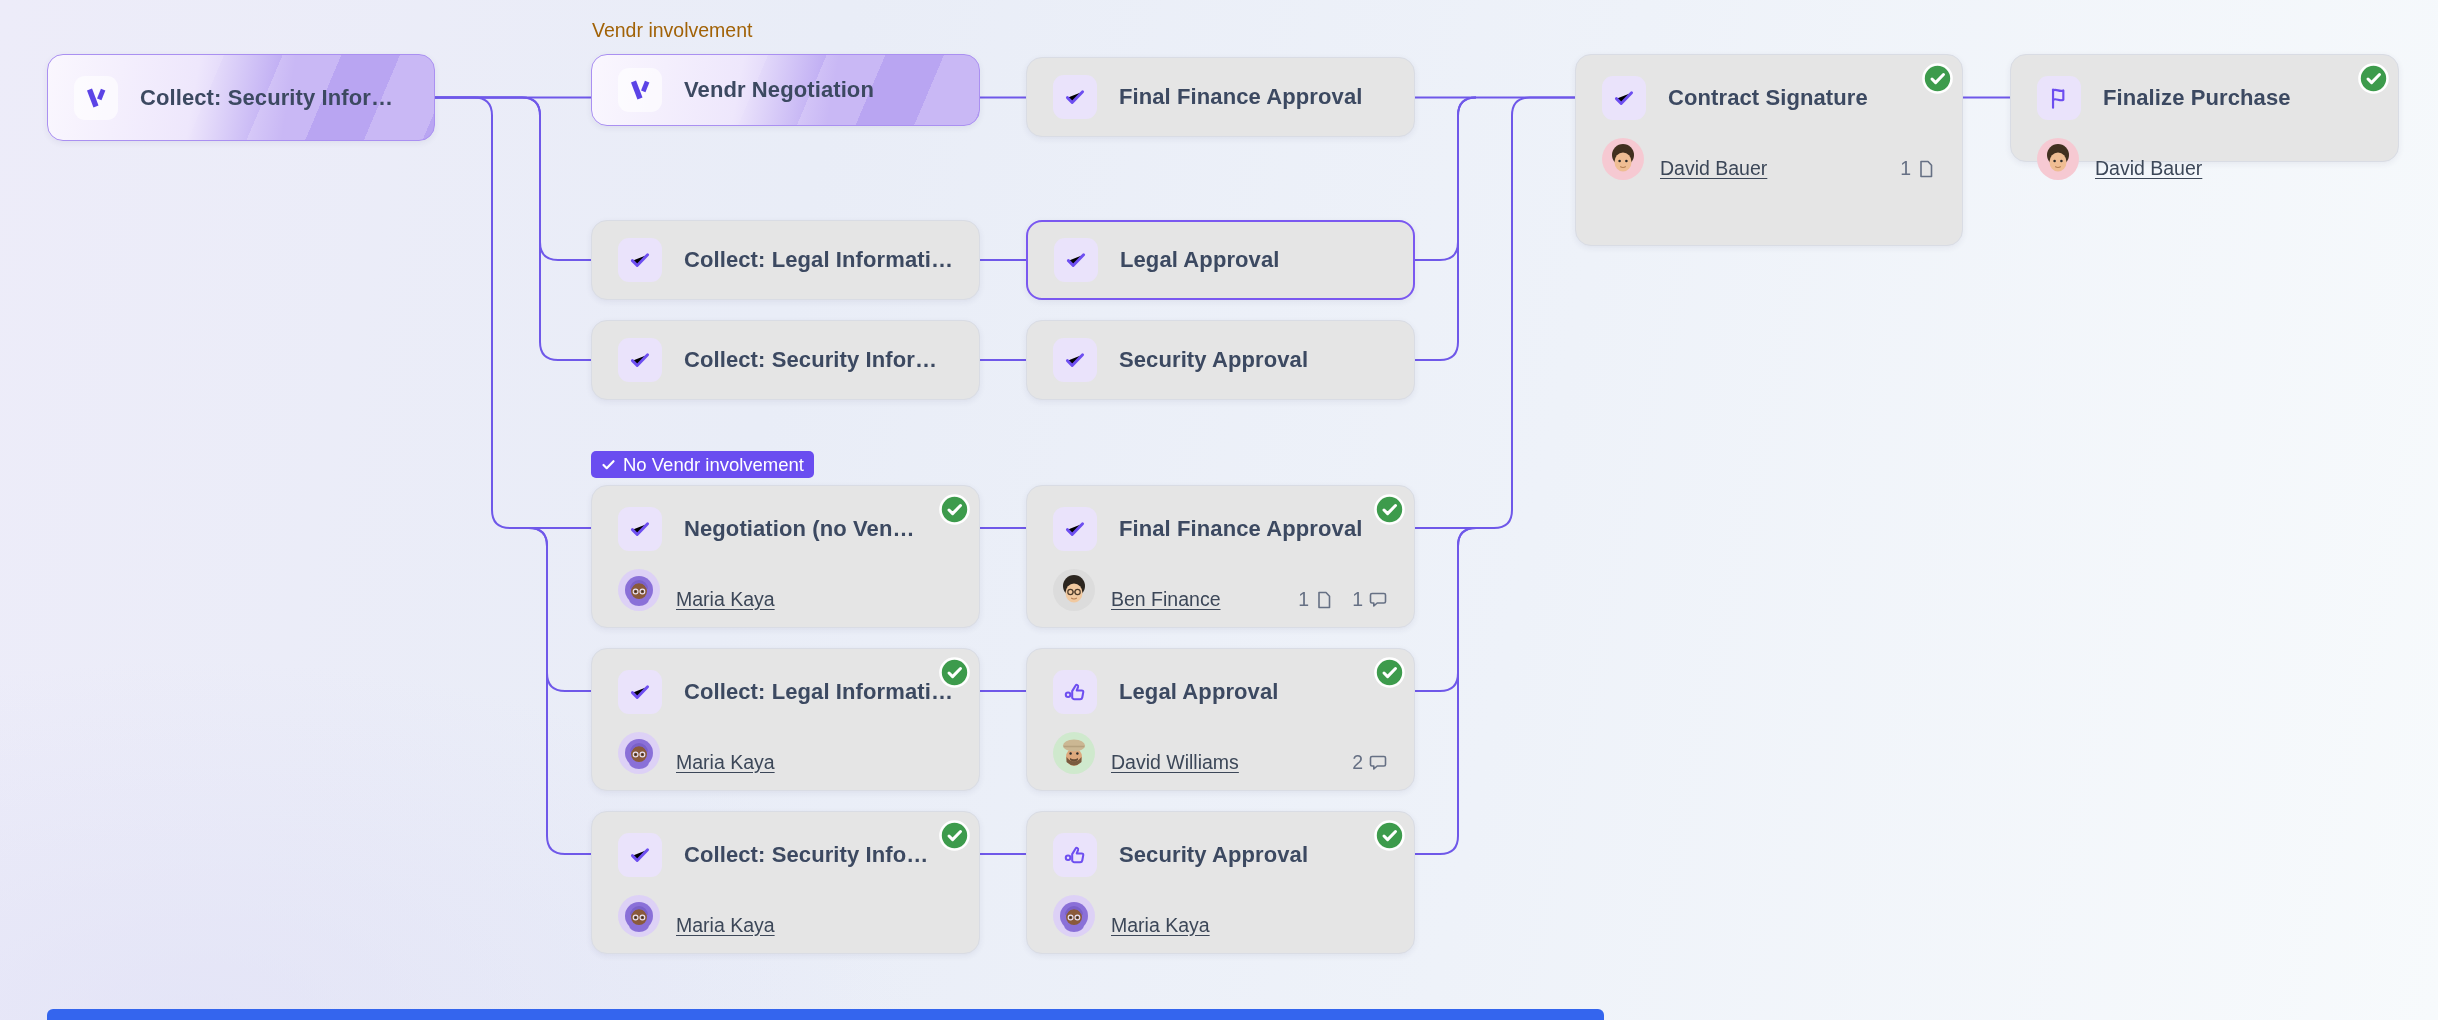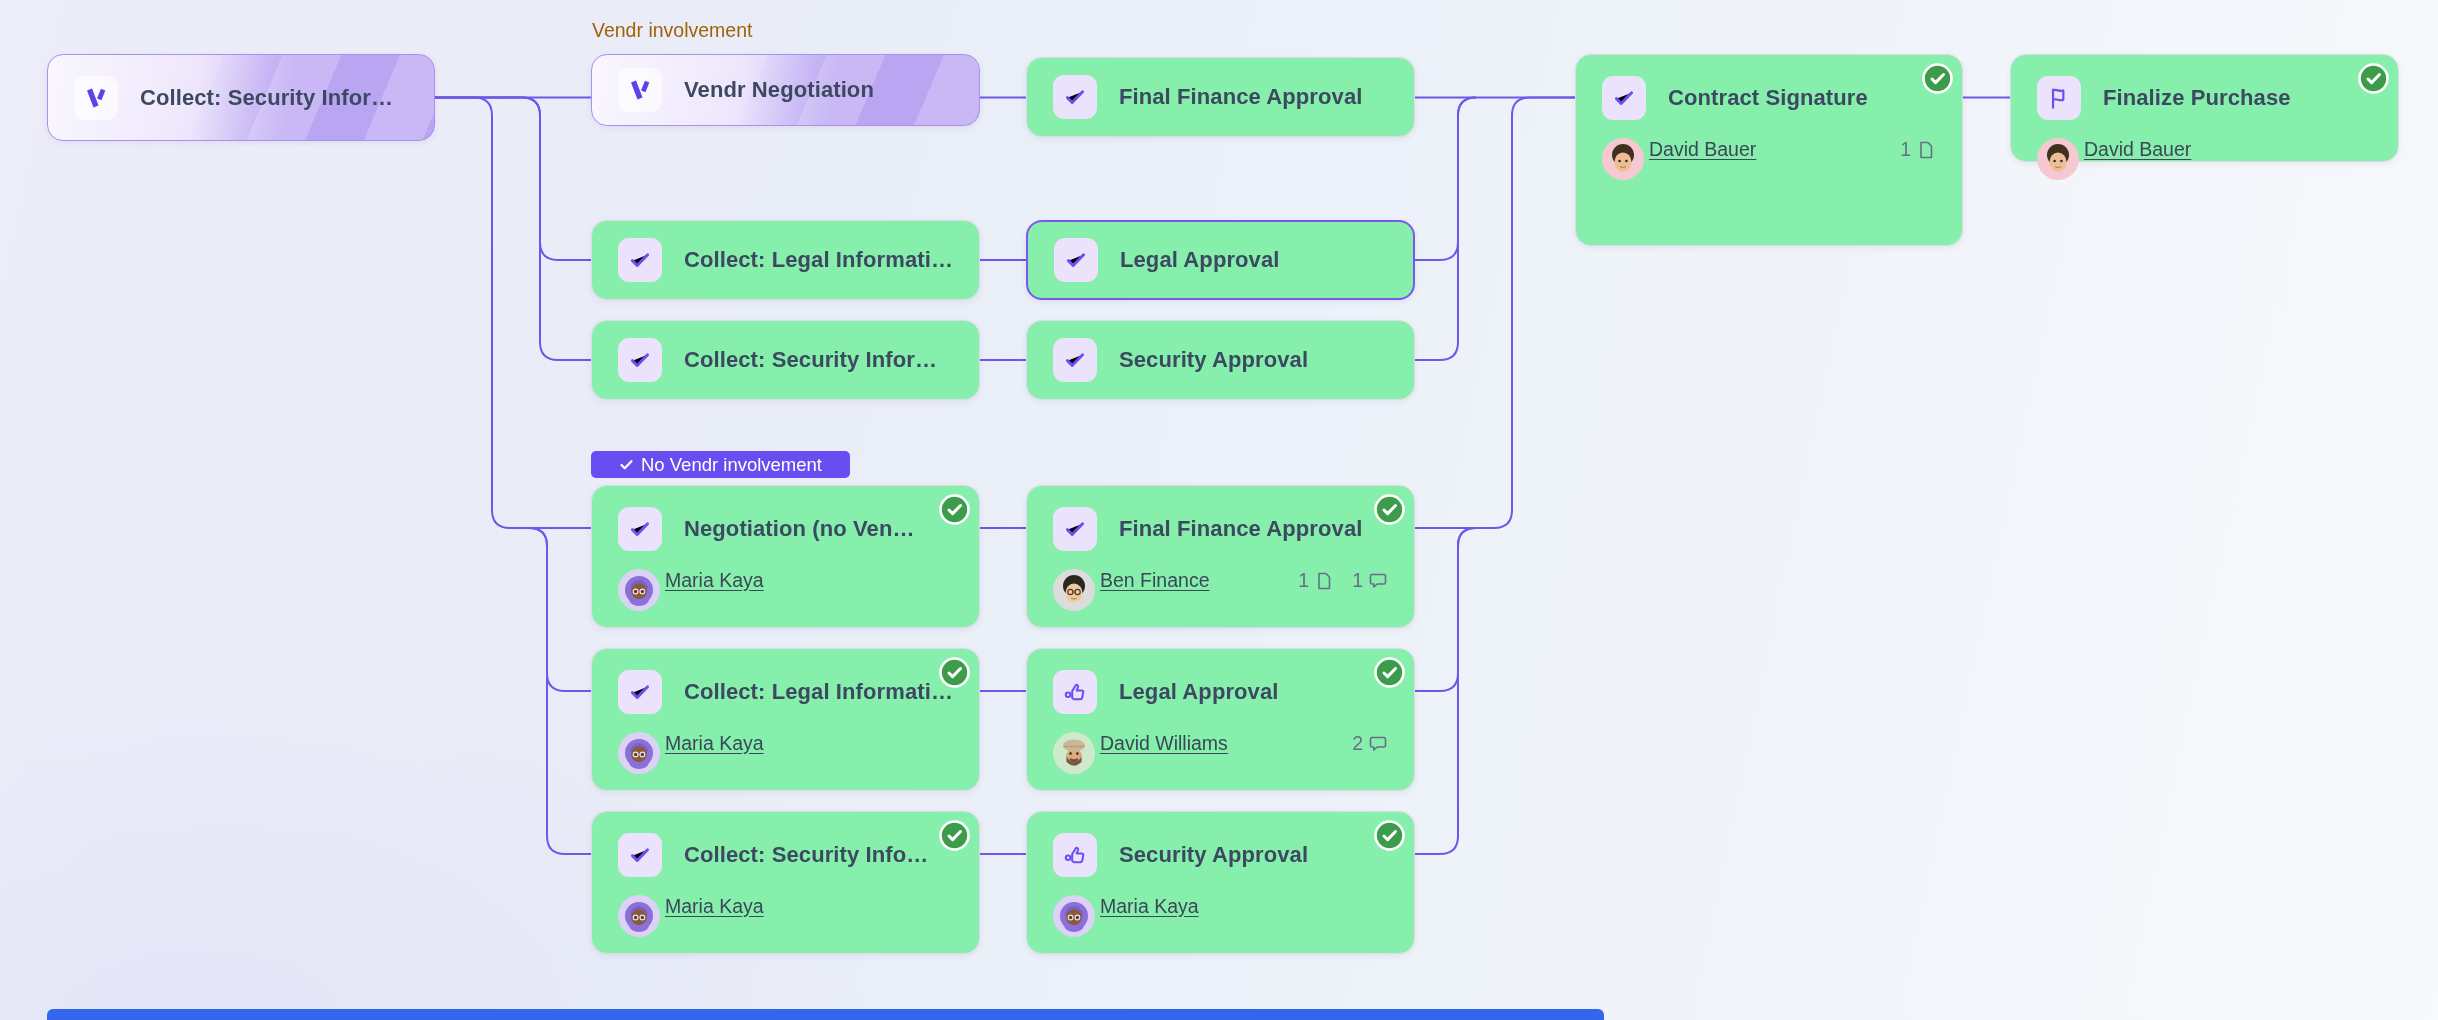--- a/index.html
+++ b/index.html
@@ -6,43 +6,43 @@
   body{
     width:2438px;height:1020px;overflow:hidden;position:relative;
     font-family:"Liberation Sans",sans-serif;
     background:
       radial-gradient(1200px 600px at 8% 100%, rgba(222,222,246,.55), rgba(222,222,246,0) 60%),
       linear-gradient(102deg,#edecf9 0%,#e9edf7 32%,#eef2f9 62%,#f7fafc 100%);
   }
   .canvas{position:absolute;inset:0}
   svg.edges{position:absolute;left:0;top:0;pointer-events:none}
   .glabel{position:absolute;left:592px;top:19px;font-size:19.5px;color:#a16207}
-  .node{position:absolute;box-sizing:border-box;border-radius:16px;background:#86efac;
+  .node{position:absolute;box-sizing:border-box;border-radius:16px;background:#e5e5e5;
         border:1px solid #d9dce4;box-shadow:0 2px 6px rgba(45,45,90,.07);padding:0 26px;cursor:pointer}
   .node.grad{
     background:
       linear-gradient(100deg,#faf7fe 0%,#eee7fc 38%,rgba(250,247,254,0) 62%),
       repeating-linear-gradient(113deg,#c9b8f5 0 54px,#b9a5f2 54px 108px);
     border:1.5px solid #aa90f1;}
   .node.selected{border:2px solid #7a58f0}
   .trow{display:flex;align-items:center;gap:22px}
   .short .trow{height:100%}
   .tall .trow{margin-top:21px;height:44px}
-  .arow{display:flex;align-items:flex-start;gap:5px;margin-top:18px}
+  .arow{display:flex;align-items:flex-end;gap:16px;margin-top:18px}
   .icon-sq{flex:0 0 44px;width:44px;height:44px;border-radius:11px;background:#eae3fb;
            display:flex;align-items:center;justify-content:center}
   .grad .icon-sq{background:rgba(255,255,255,.62)}
   .title{font-size:22px;font-weight:700;color:#3c4961;white-space:nowrap;overflow:hidden;text-overflow:ellipsis;letter-spacing:.1px}
   .avatar{width:42px;height:42px;flex:0 0 42px;border-radius:50%;overflow:hidden}
   .name{font-size:19.5px;color:#3c4758;text-decoration:underline;text-underline-offset:3px;cursor:pointer}
   .counts{margin-left:auto;display:flex;gap:18px;align-items:center;color:#667084;font-size:19.5px}
   .cnt{display:flex;align-items:center;gap:5px}
   .badge-done{position:absolute;top:8px;right:9px;width:31px;height:31px}
   .pill{position:absolute;left:591px;top:451px;height:27px;display:inline-flex;align-items:center;gap:7px;
-        background:#6a4df0;color:#fff;font-size:18.5px;padding:0 28px;border-radius:5px}
+        background:#6a4df0;color:#fff;font-size:18.5px;padding:0 10px;border-radius:5px}
   .hbar{position:absolute;left:47px;bottom:0;width:1557px;height:11px;border-radius:6px 6px 0 0;background:#3465ee;cursor:pointer}
 </style>
 </head>
 <body>
 
 <div class="canvas">
 
   <svg class="edges" width="2438" height="1020" fill="none" stroke="#6f58e9" stroke-width="2">
     <path d="M435 97.5 H591"></path>
     <path d="M435 97.5 H522 Q540 97.5 540 115.5 V242 Q540 260 558 260 H591"></path>

